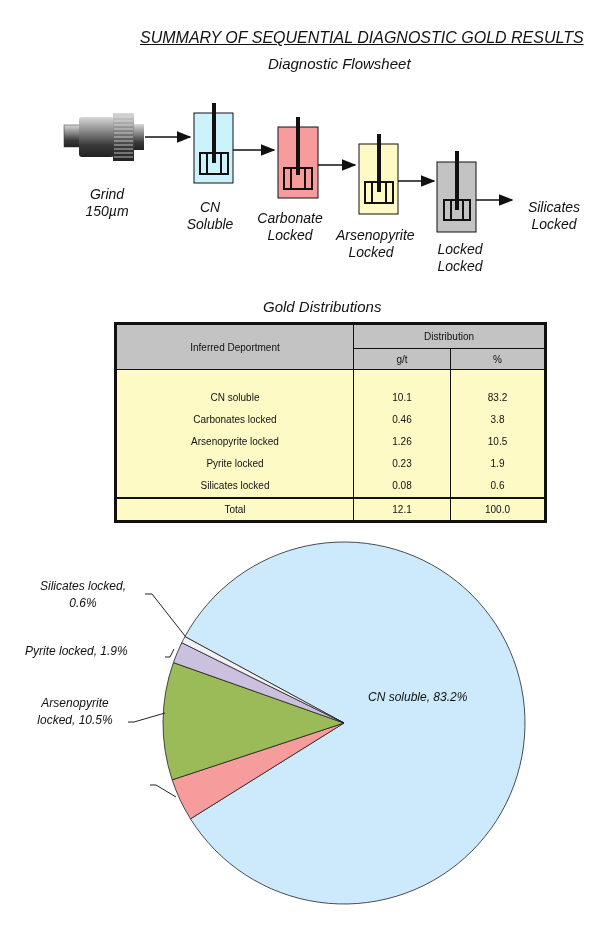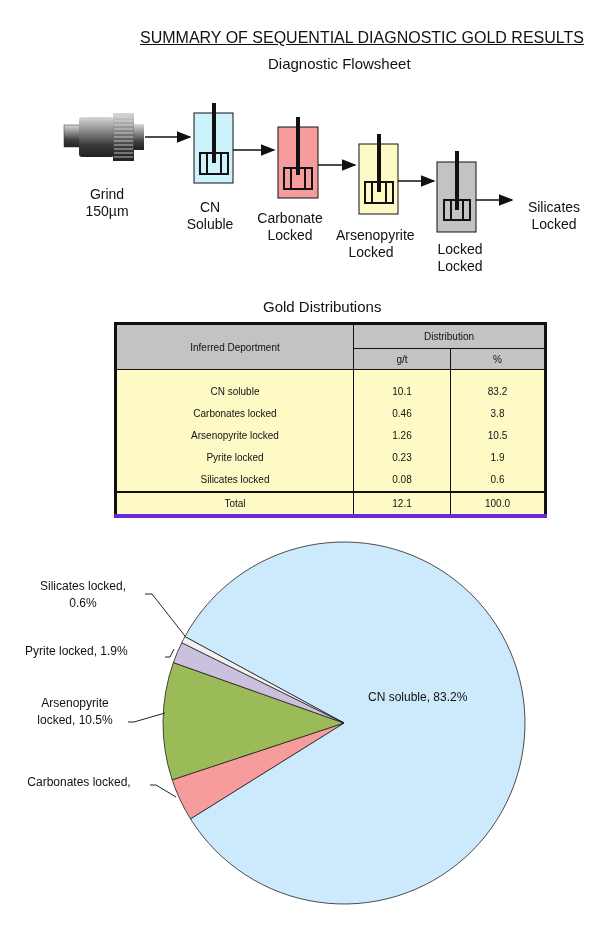--- a/index.html
+++ b/index.html
@@ -1,33 +1,33 @@
 <!DOCTYPE html>
 <html><head>
 <meta charset="utf-8">
 <style>
   html, body { margin:0; padding:0; background:#ffffff; }
   body { width:600px; height:928px; position:relative; overflow:hidden;
          font-family:"Liberation Sans", "DejaVu Sans", sans-serif; color:#111; }
-  .abs { position:absolute; }
+  .abs { position:absolute;font-style:italic; }
   .title { left:140px; top:29px; font-size:16px; text-decoration:underline; white-space:nowrap; }
   .subtitle { left:0; width:600px; top:55px; font-size:15px; text-decoration:underline; }
   .subtitle span, .gd span { position:absolute; left:268px; white-space:nowrap; }
   .gd { left:0; width:600px; top:298px; font-size:15px; text-decoration:underline; }
   .lbl { font-size:14px; text-align:center; line-height:17px; white-space:nowrap; }
   svg.flow { position:absolute; left:0; top:90px; }
   table.dist { position:absolute; left:114px; top:322px; width:433px; border-collapse:collapse;
                font-size:10px; }
   table.dist td, table.dist th { border:1.5px solid #111; text-align:center; font-weight:normal; padding:0; }
   table.dist th { background:#c3c3c3; }
   table.dist .hdr1 { height:25px; }
   table.dist .hdr2 { height:21px; }
   table.dist tbody.rows td { background:#fdfac6; border-top:none; border-bottom:none; height:22.2px; }
-  table.dist tbody.rows tr:first-child td { padding-top:10px; }
-  table.dist tfoot td { background:#fdfac6; height:21px; border-top:2.5px solid #111; border-bottom:4px solid #6d28d9; }
+  table.dist tbody.rows tr:first-child td { padding-top:16px; }
+  table.dist tfoot td { background:#fdfac6; height:21px; border-top:2.5px solid #111; border-bottom:1px solid #6d28d9; }
   table.dist { border:3px solid #111; }
   svg.pie { position:absolute; left:0; top:530px; }
   .plbl { font-size:12px; text-align:center; line-height:17px; white-space:nowrap; }
 </style>
 </head>
 <body>
 
 <div class="abs title">SUMMARY OF SEQUENTIAL DIAGNOSTIC GOLD RESULTS</div>
 <div class="abs subtitle">
     <span>Diagnostic Flowsheet</span>
@@ -201,14 +201,13 @@
 <div class="abs plbl" style="left:18px; top:578px; width:130px;">
   <div>Silicates locked,</div>
     <div>0.6%</div>
   </div>
 <div class="abs plbl" style="left:25px; top:643px;text-align:right;">Pyrite locked, 1.9%</div>
 <div class="abs plbl" style="left:25px; top:695px; width:100px;">
   <div>Arsenopyrite</div>
     <div>locked, 10.5%</div>
   </div>
 <div class="abs plbl" style="left:8px; top:774px; width:142px;">
-  <div>Carbonates locked,</div>
   </div>
 
 </body></html>

